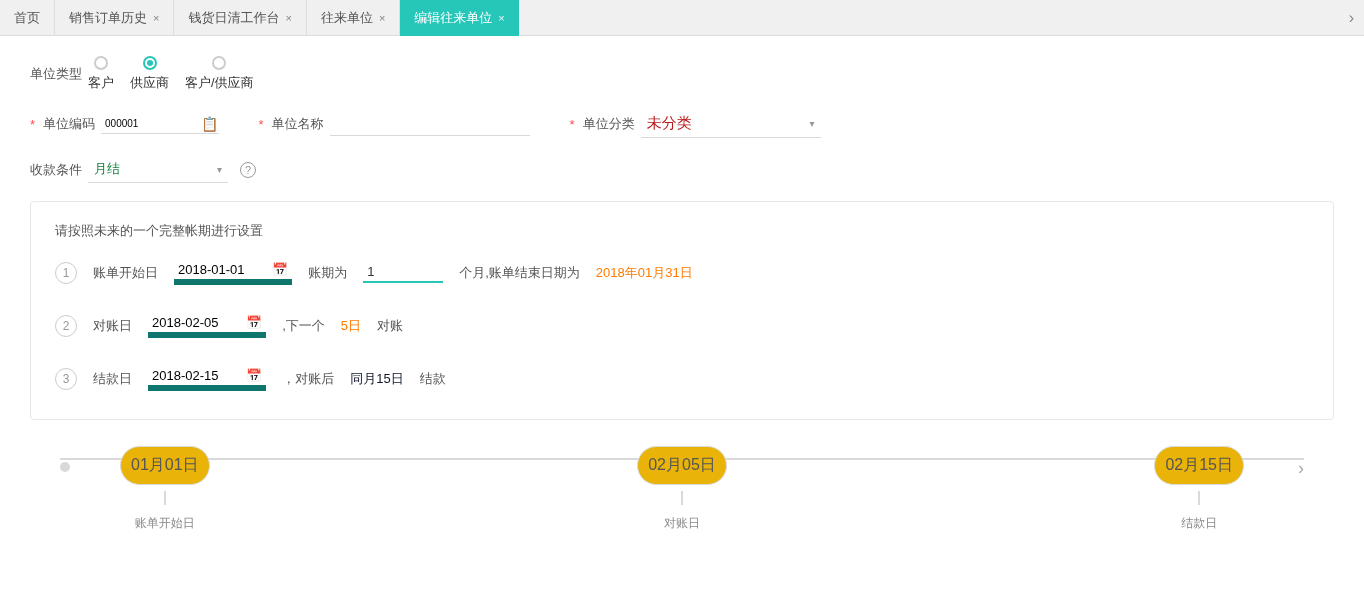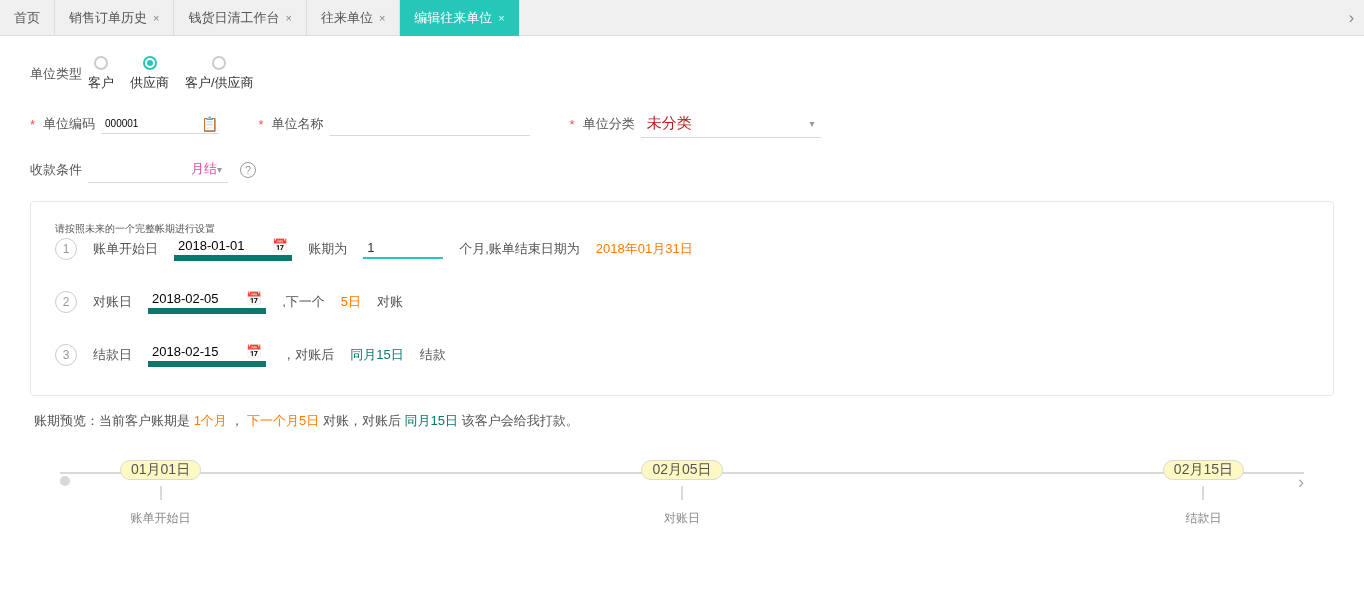--- a/index.html
+++ b/index.html
@@ -98,21 +98,21 @@
     .input-with-icon input {
       border: none; outline: none; padding: 4px 4px; font-size: 13px; background: transparent; min-width: 100px;
     }
     .input-icon { color: #26c6b9; font-size: 14px; cursor: pointer; }
 
     
     .dropdown-field {
       display: flex; align-items: center; border-bottom: 1px solid #d9d9d9;
       padding: 4px 6px; min-width: 160px; cursor: pointer;
     }
-    .dropdown-value { flex: 1; font-size: 13px; color: #ec4899; text-align: right; }
+    .dropdown-value { flex: 1; font-size: 13px; color: #15803d; }
     .dropdown-arrow { color: #999; font-size: 10px; }
 
     .select-field {
       display: flex; align-items: center; border-bottom: 1px solid #d9d9d9;
       padding: 4px 6px; min-width: 160px; cursor: pointer;
     }
     .select-value { flex: 1; font-size: 15px; color: #b91c1c; }
 
     
     .help-icon {
@@ -123,21 +123,21 @@
 
     
     .card-section {
       border: 1px solid #e8e8e8;
       border-radius: 4px;
       padding: 20px 24px;
       margin-bottom: 16px;
     }
 
     .card-title {
-      font-size: 10px; color: #555; 
+      font-size: 13px; color: #555; margin-bottom: 20px;
     }
 
     
     .step-row {
       display: flex; align-items: center; margin-bottom: 28px; gap: 16px;
     }
     .step-num {
       width: 22px; height: 22px; border-radius: 50%;
       border: 1px solid #ccc; display: flex; align-items: center; justify-content: center;
       font-size: 12px; color: #999; flex-shrink: 0;
@@ -152,21 +152,21 @@
     }
     .cal-icon { color: #26c6b9; cursor: pointer; font-size: 13px; }
 
     .step-desc { color: #555; }
     .step-input-inline {
       border: none; border-bottom: 2px solid #26c6b9; outline: none;
       font-size: 13px; width: 80px; padding: 2px 4px; color: #333; background: transparent;
     }
 
     .highlight-orange { color: #ff7a00; font-weight: normal; }
-    .highlight-teal { color: #0f766e; }
+    .highlight-teal { color: #0f172a; }
 
     
     .preview-section { padding: 0 0 20px 0; }
     .preview-text { font-size: 13px; color: #555; margin-bottom: 20px; padding-left: 4px; }
 
     
     .timeline-container {
       position: relative; padding: 10px 30px 30px 30px;
     }
     .timeline-line {
@@ -174,22 +174,22 @@
       height: 2px; background: #d9d9d9;
     }
     .timeline-points {
       display: flex; justify-content: space-between; position: relative;
     }
     .timeline-point {
       display: flex; flex-direction: column; align-items: center; gap: 6px;
     }
     .timeline-badge {
       border: 1px solid #d9d9d9; border-radius: 20px;
-      padding: 0 10px; font-size: 14px; color: #555;
-      background: #fef9c3; white-space: nowrap;
+      padding: 8px 10px; font-size: 16px; color: #555;
+      background: #eab308; white-space: nowrap;
     }
     .timeline-sublabel {
       font-size: 12px; color: #888; white-space: nowrap; margin-top: 4px;
     }
   </style>
 </head>
 <body>
 
 <div class="tab-bar">
 
@@ -309,29 +309,20 @@
         <input type="text" class="step-date-input" value="2018-02-15" style="">
         <span class="cal-icon">📅</span>
       </div>
       <span class="step-desc">，对账后</span>
       <span class="highlight-teal">同月15日</span>
       <span class="step-desc">结款</span>
     </div>
   </div>
 
   <div class="preview-section">
-    <div class="preview-text">
-      <span>账期预览：当前客户账期是</span>
-      <span class="highlight-orange">1个月</span>
-      <span>，</span>
-      <span class="highlight-orange">下一个月5日</span>
-      <span>对账，对账后</span>
-      <span class="highlight-teal">同月15日</span>
-      <span>该客户会给我打款。</span>
-    </div>
 
     <div class="timeline-container">
       <div class="timeline-line"></div>
       <div class="timeline-points">
 
         <div style="position:absolute;left:0;top:16px;width:10px;height:10px;border-radius:50%;background:#d9d9d9;"></div>
 
         <div style="position:absolute;right:0;top:12px;font-size:18px;color:#aaa;">›</div>
 
         <div class="timeline-point" style="margin-left:60px;">

